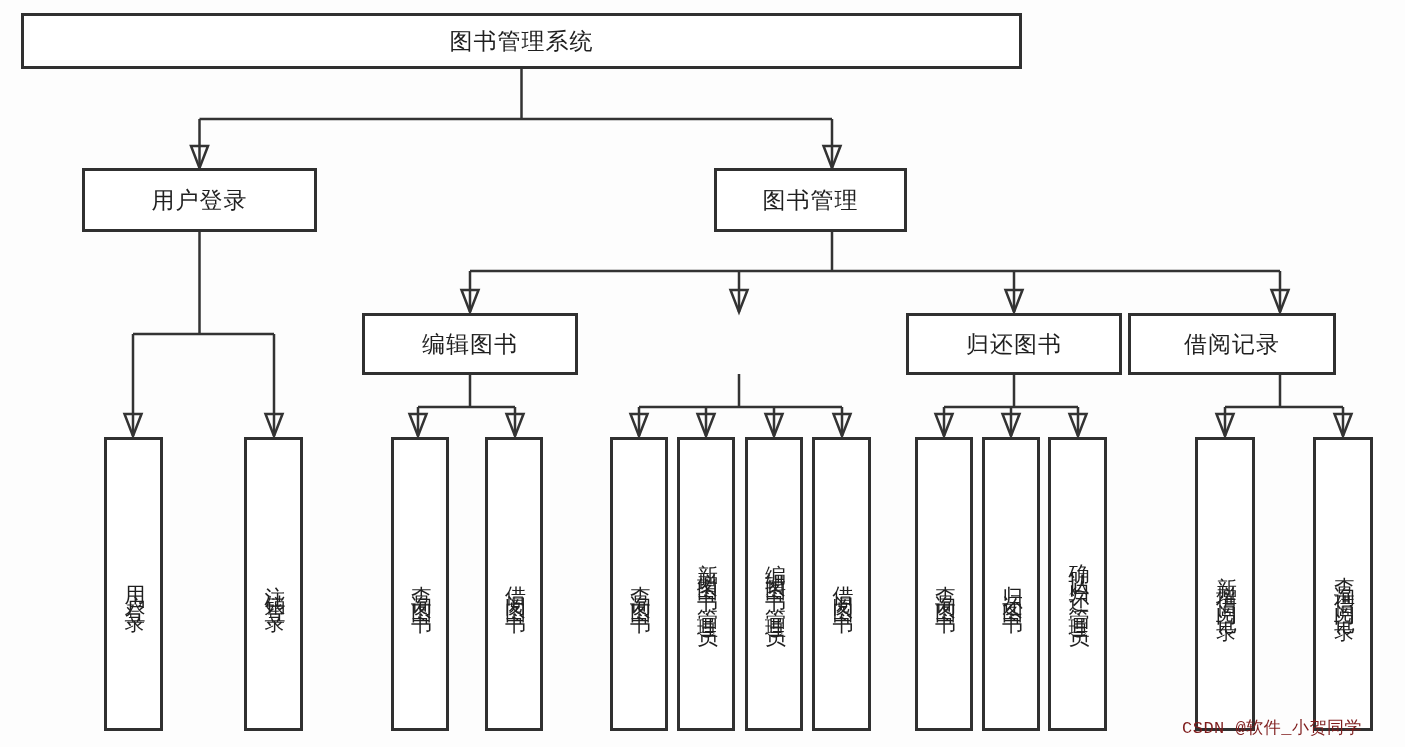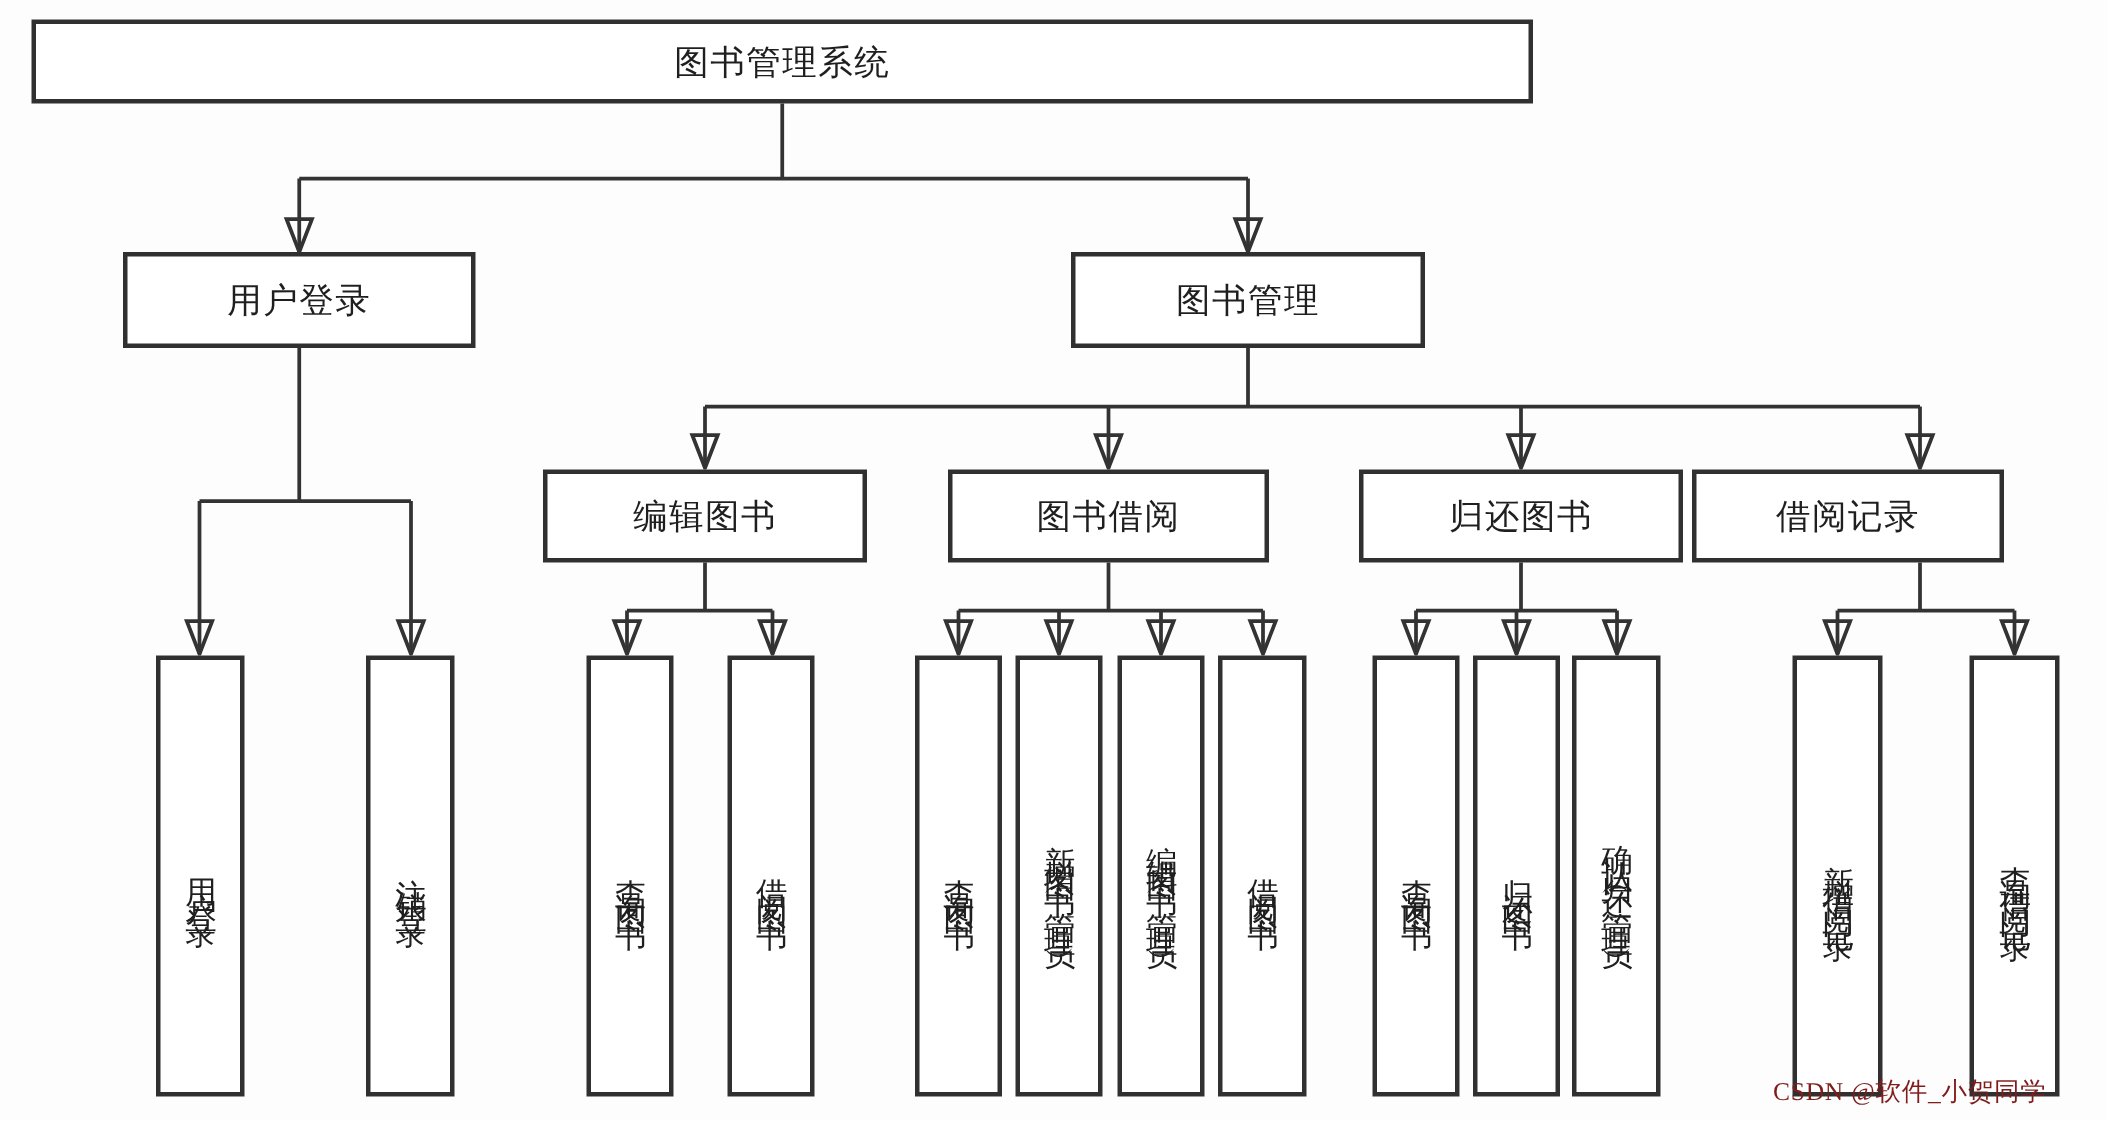--- a/index.html
+++ b/index.html
@@ -1,21 +1,21 @@
 <!DOCTYPE html>
 <html><head>
 <meta charset="utf-8">
 <style>
   html, body { margin: 0; padding: 0; background: #ffffff; }
   #stage {
     position: relative;
     width: 1405px;
     height: 747px;
     background: #fdfdfd;
-    font-family: Liberation Serif, serif;
+    font-family: Liberation Mono, monospace;
     color: #1f1f1f;
     overflow: hidden;
   }
   .node {
     position: absolute;
     box-sizing: border-box;
     border: 3px solid #303030;
     background: #ffffff;
     display: flex;
     align-items: center;
@@ -85,24 +85,23 @@
     <path d="M1078,407 L1078,436" marker-end="url(#arrow)"></path>
 
     <path d="M1280,374 L1280,407 M1225,407 L1343,407"></path>
     <path d="M1225,407 L1225,436" marker-end="url(#arrow)"></path>
     <path d="M1343,407 L1343,436" marker-end="url(#arrow)"></path>
   </svg>
 
   <div class="node h-node" style="left:21px; top:13px; width:1001px; height:56px;">图书管理系统</div>
 
   <div class="node h-node" style="left:82px; top:168px; width:235px; height:64px;">用户登录</div>
-  <div class="node h-node" style="left:714px; top:168px; width:236px; height:64px;">图书管理</div>
+  <div class="node h-node" style="left:714px; top:168px; width:193px; height:64px;">图书管理</div>
 
   <div class="node h-node" style="left:362px; top:313px; width:216px; height:62px;">编辑图书</div>
-  <div class="node h-node" style="left:632px; top:313px; width:214px; height:62px;">图书借阅</div>
   <div class="node h-node" style="left:906px; top:313px; width:216px; height:62px;">归还图书</div>
   <div class="node h-node" style="left:1128px; top:313px; width:208px; height:62px;">借阅记录</div>
 
   <div class="node v-node" style="left:104px; top:437px; width:59px; height:294px;">用户登录</div>
   <div class="node v-node" style="left:244px; top:437px; width:59px; height:294px;">注销登录</div>
 
   <div class="node v-node" style="left:391px; top:437px; width:58px; height:294px;">查询图书</div>
   <div class="node v-node" style="left:485px; top:437px; width:58px; height:294px;">借阅图书</div>
 
   <div class="node v-node" style="left:610px; top:437px; width:58px; height:294px;">查询图书</div>

